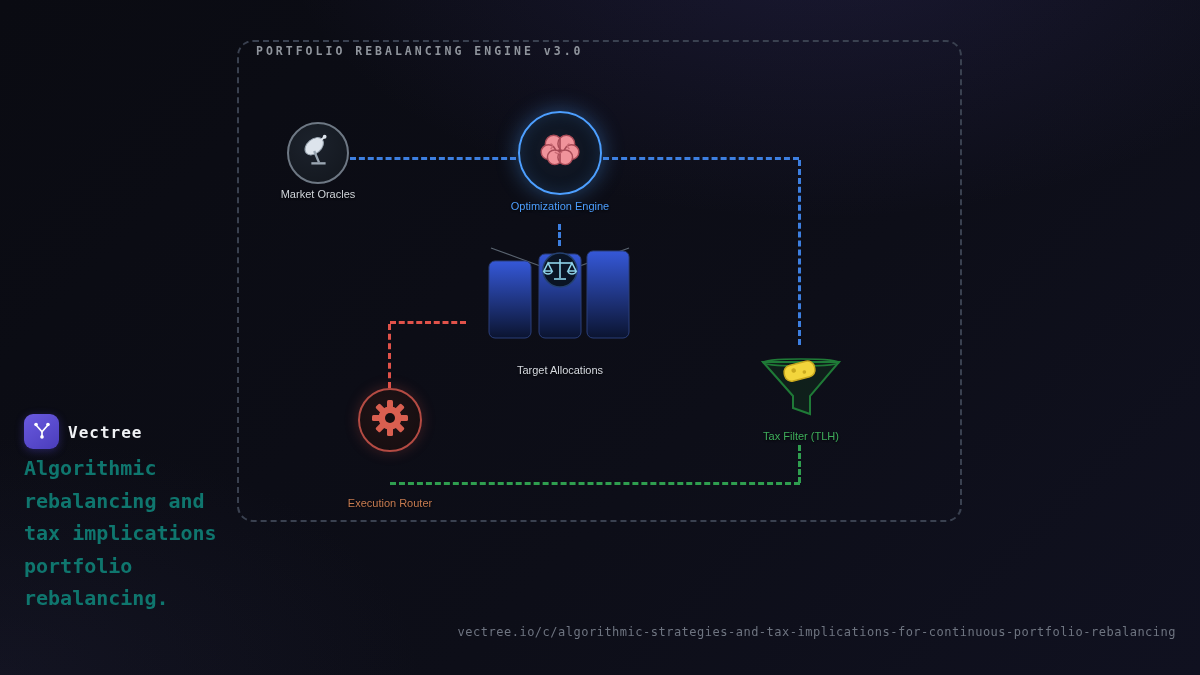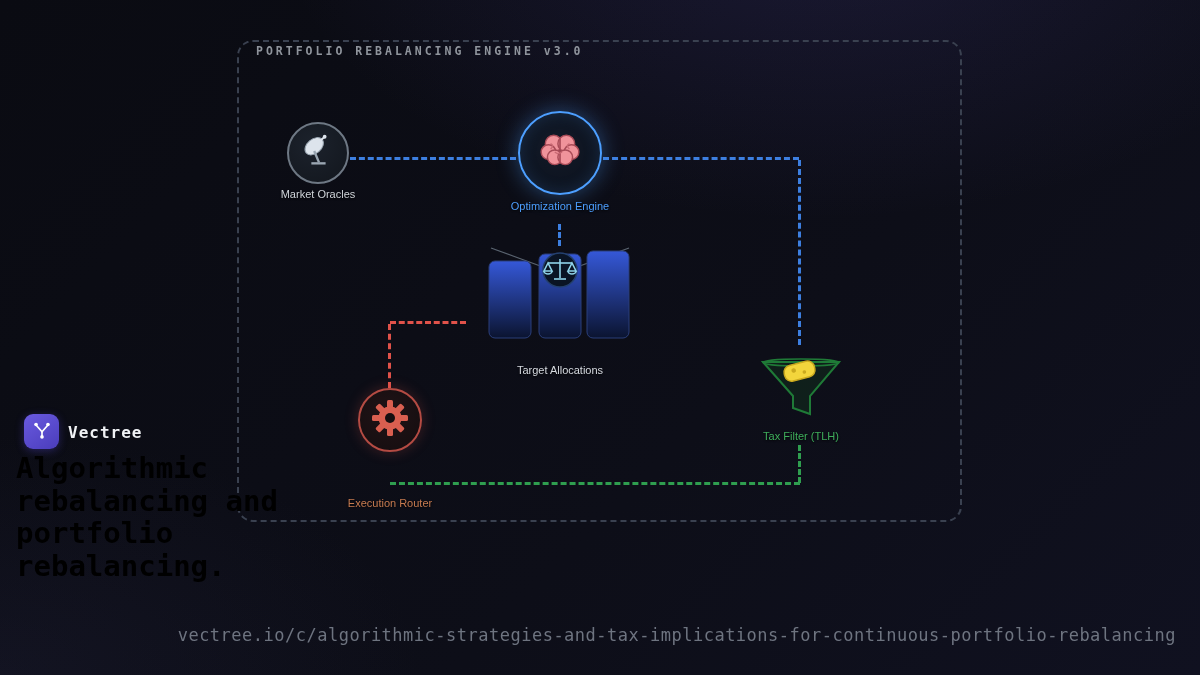--- a/index.html
+++ b/index.html
@@ -90,27 +90,27 @@
     background: linear-gradient(145deg, #6a5ae0, #4a3dbb);
     display: flex; align-items: center; justify-content: center;
     box-shadow: 0 2px 8px rgba(90,75,220,0.35);
   }
   .brand-name {
     left: 68px; top: 423px;
     font-size: 16px; font-weight: bold; color: #f0f2f5;
     letter-spacing: 1px;
   }
   .headline {
-    left: 16px; top: 452px; width: 370px;
-    font-size: 29px; font-weight: bold;
-    line-height: 32.5px; color: #000000;
+    left: 24px; top: 452px; width: 370px;
+    font-size: 20px; font-weight: bold;
+    line-height: 32.5px; color: #0f766e;
   }
   .footer-url {
     right: 24px; top: 625px;
-    font-size: 17px; color: #6e7480; letter-spacing: 0.5px;
+    font-size: 12px; color: #6e7480; letter-spacing: 0.5px;
   }
 </style>
 </head>
 <body>
 
 <div class="abs frame"></div>
 <div class="abs frame-title">PORTFOLIO REBALANCING ENGINE v3.0</div>
 
 <div class="abs edge-h blue e-oracle-engine"></div>
 <div class="abs edge-h blue e-engine-right"></div>
@@ -229,17 +229,18 @@
       <circle cx="18.5" cy="6" r="2" fill="#ffffff"></circle>
       <circle cx="12" cy="19.5" r="2" fill="#ffffff"></circle>
     </svg>
   </span>
 </div>
 <div class="abs brand-name">Vectree</div>
 
 <div class="abs headline">
   <div>Algorithmic</div>
   <div>rebalancing and</div>
+  <div>tax implications</div>
   <div>portfolio</div>
   <div>rebalancing.</div>
 </div>
 
 <div class="abs footer-url">vectree.io/c/algorithmic-strategies-and-tax-implications-for-continuous-portfolio-rebalancing</div>
 
 </body></html>

